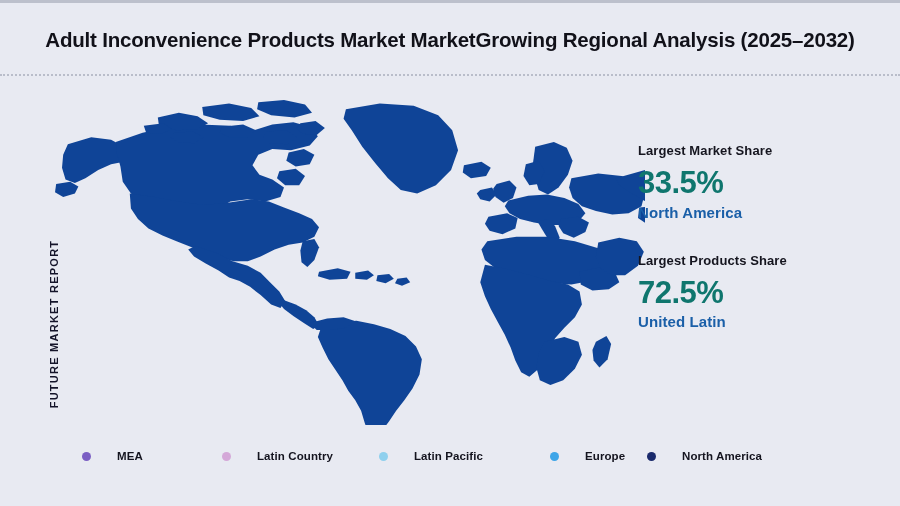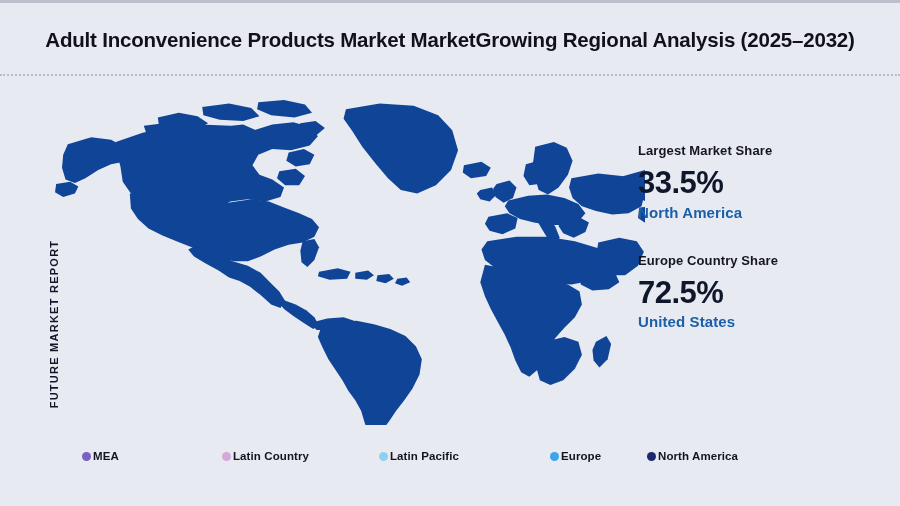--- a/index.html
+++ b/index.html
@@ -87,21 +87,21 @@
   .stat-label {
     font-size: 13px;
     font-weight: bold;
     color: #15151f;
     letter-spacing: 0.1px;
     margin-bottom: 9px;
   }
   .stat-value {
     font-size: 31px;
     font-weight: bold;
-    color: #0f172a;
+    color: #0f766e;
     line-height: 1.05;
     letter-spacing: -0.5px;
     margin-bottom: 4px;
   }
   .stat-region {
     font-size: 15px;
     font-weight: bold;
     color: #1a5fa8;
     letter-spacing: 0.1px;
   }
@@ -111,21 +111,21 @@
     position: absolute;
     left: 82px;
     top: 447px;
     width: 700px;
     height: 20px;
   }
   .legend-item {
     position: absolute;
     display: flex;
     align-items: center;
-    gap: 2px;
+    gap: 26px;
     white-space: nowrap;
   }
   .legend-dot {
     width: 9px;
     height: 9px;
     border-radius: 50%;
     flex: 0 0 auto;
   }
   .legend-text {
     font-size: 11.5px;
@@ -272,23 +272,23 @@
 
   <div class="stats-panel">
 
     <div class="stat-block">
       <div class="stat-label">Largest Market Share</div>
       <div class="stat-value">33.5%</div>
       <div class="stat-region">North America</div>
     </div>
 
     <div class="stat-block">
-      <div class="stat-label">Europe Country Share</div>
+      <div class="stat-label">Largest Products Share</div>
       <div class="stat-value">72.5%</div>
-      <div class="stat-region">United States</div>
+      <div class="stat-region">United Latin</div>
     </div>
 
   </div>
 
   <div class="legend">
 
     <div class="legend-item" style="left:0px;">
       <span class="legend-dot" style="background:#7b5fc4;"></span>
       <span class="legend-text">MEA</span>
     </div>

